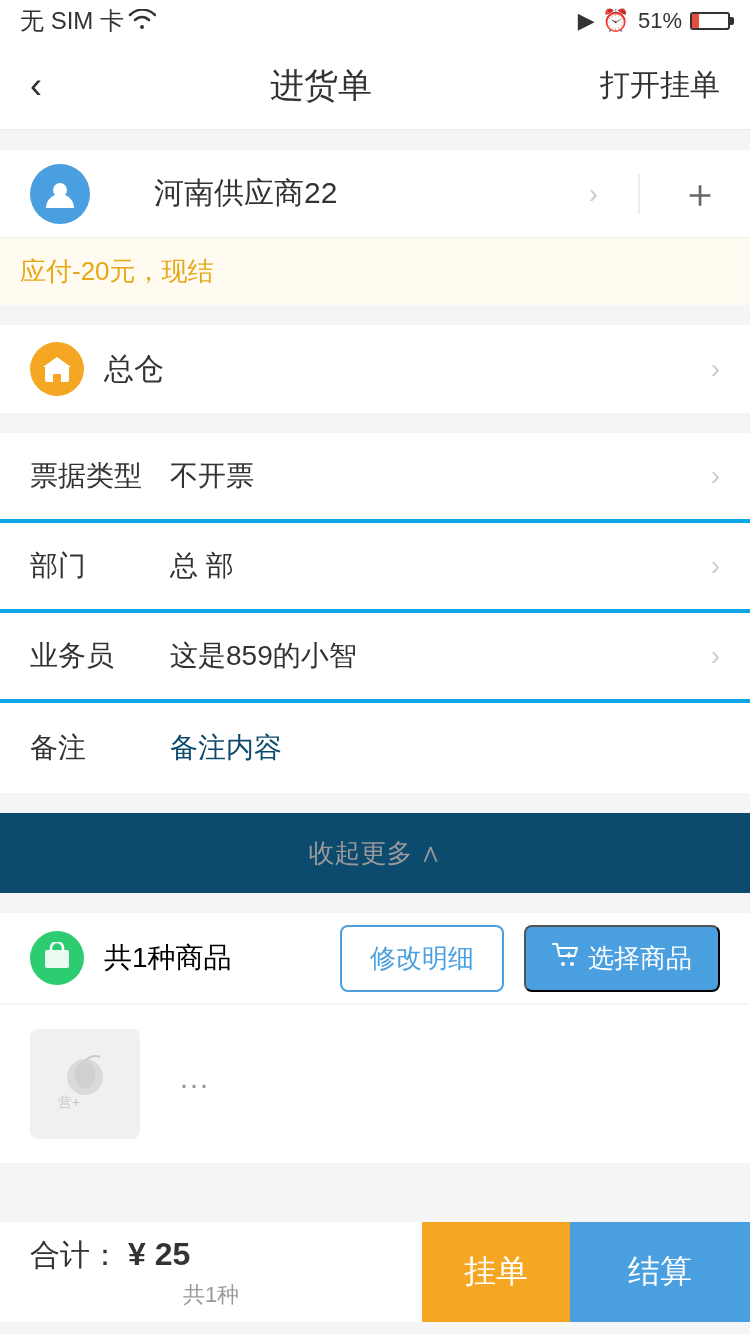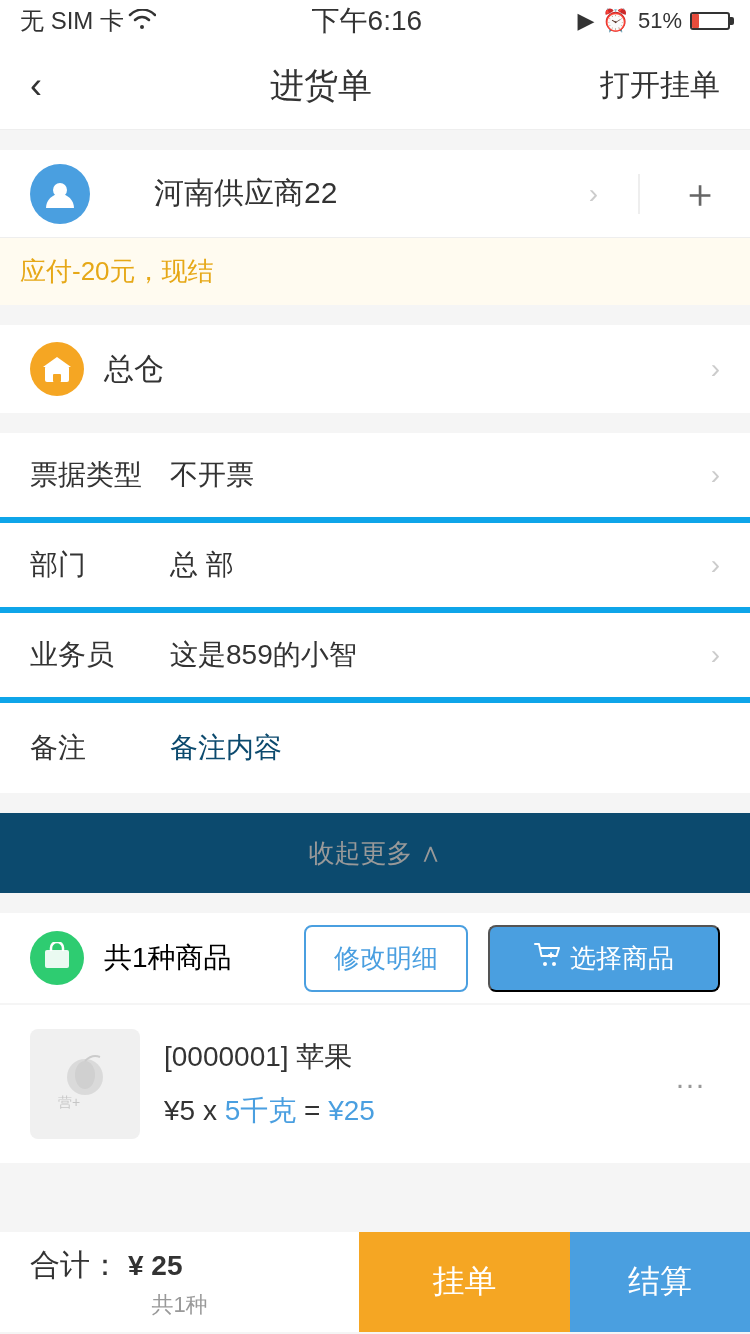--- a/index.html
+++ b/index.html
@@ -124,21 +124,21 @@
     
     .form-section {
       background: #fff;
       margin-top: 20px;
     }
     .form-row {
       display: flex;
       align-items: center;
       padding: 0 30px;
       height: 90px;
-      border-bottom: 6px solid #0ea5e9;
+      border-bottom: 4px solid #0ea5e9;
     }
     .form-row:last-child {
       border-bottom: none;
     }
     .form-label {
       font-size: 28px; color: #333; width: 120px; flex-shrink: 0;
     }
     .form-value {
       flex: 1; font-size: 28px; color: #333; padding-left: 20px;
     }
@@ -177,21 +177,21 @@
     .product-count-text {
       flex: 1; font-size: 28px; color: #000000;
     }
     .btn-outline {
       border: 2px solid #4a9fe0; border-radius: 8px;
       padding: 14px 28px; font-size: 26px; color: #4a9fe0;
       background: #fff; cursor: pointer;
     }
     .btn-solid {
       border-radius: 8px;
-      padding: 14px 44px; font-size: 26px; color: #fff;
+      padding: 14px 26px; font-size: 26px; color: #fff;
       background: #4a9fe0; cursor: pointer;
       display: flex; align-items: center; gap: 8px;
     }
 
     
     .product-item {
       background: #fff;
       margin-top: 2px;
       display: flex;
       align-items: center;
@@ -221,47 +221,47 @@
     }
     .product-more {
       color: #999; font-size: 30px; cursor: pointer;
       display: flex; align-items: center; justify-content: center;
       width: 60px; height: 40px;
     }
 
     
     .bottom-bar {
       position: fixed;
-      bottom: 2px;
+      bottom: 12px;
       left: 0;
       width: 750px;
       height: 100px;
       display: flex;
       align-items: center;
       background: #fff;
     }
     .bottom-total {
       flex: 1;
       padding: 0 30px;
       display: flex;
       flex-direction: column;
       justify-content: center;
     }
     .bottom-total-main {
       font-size: 30px; color: #333;
       display: flex; align-items: baseline; gap: 8px;
     }
     .bottom-total-main .amount {
-      font-size: 28px; font-weight: 600;
+      font-size: 32px; font-weight: 600;
     }
     .bottom-total-sub {
       font-size: 22px; color: #999; margin-top: 4px; text-align: center;
     }
     .btn-hang {
-      width: 211px; height: 100px;
+      width: 148px; height: 100px;
       background: #f5a623;
       display: flex; align-items: center; justify-content: center;
       font-size: 32px; color: #fff; cursor: pointer;
     }
     .btn-checkout {
       width: 180px; height: 100px;
       background: #4a9fe0;
       display: flex; align-items: center; justify-content: center;
       font-size: 32px; color: #fff; cursor: pointer;
     }
@@ -276,21 +276,20 @@
   <div class="status-left">
     <span>无 SIM 卡</span>
     <span>
       <svg width="28" height="20" viewBox="0 0 28 20" fill="none">
         <path d="M14 16a2 2 0 100 4 2 2 0 000-4z" fill="#333"></path>
         <path d="M7 11c1.9-1.9 4.4-3 7-3s5.1 1.1 7 3" stroke="#333" stroke-width="2.5" fill="none" stroke-linecap="round"></path>
         <path d="M2 6c3.3-3.3 7.8-5.4 12.5-5.4S23.7 2.7 27 6" stroke="#333" stroke-width="2.5" fill="none" stroke-linecap="round"></path>
       </svg>
     </span>
   </div>
-  <div class="status-center">下午6:16</div>
   <div class="status-right">
     <span>▶</span>
     <span>⏰</span>
     <span>51%</span>
     <span class="battery-icon">
       <span class="battery-fill"></span>
     </span>
   </div>
 </div>
 
@@ -383,33 +382,20 @@
 
 <div class="product-item">
   <div class="product-thumb">
     <svg viewBox="0 0 70 70" fill="none">
       <circle cx="35" cy="28" r="18" fill="#aaa"></circle>
       <ellipse cx="35" cy="26" rx="10" ry="14" fill="#888"></ellipse>
       <path d="M35 12 Q42 5 50 8" stroke="#777" stroke-width="2" fill="none"></path>
       <text x="8" y="58" font-size="14" fill="#666" font-family="sans-serif">营+</text>
     </svg>
   </div>
-  <div class="product-info">
-    <div class="product-name">
-      <span>[0000001]</span>
-      <span>苹果</span>
-    </div>
-    <div class="product-price">
-      <span>¥5</span>
-      <span> x </span>
-      <span class="highlight">5千克</span>
-      <span> = </span>
-      <span class="total">¥25</span>
-    </div>
-  </div>
   <div class="product-more">
     <span>···</span>
   </div>
 </div>
 
 <div class="bottom-spacer"></div>
 
 <div class="bottom-bar">
   <div class="bottom-total">
     <div class="bottom-total-main">

